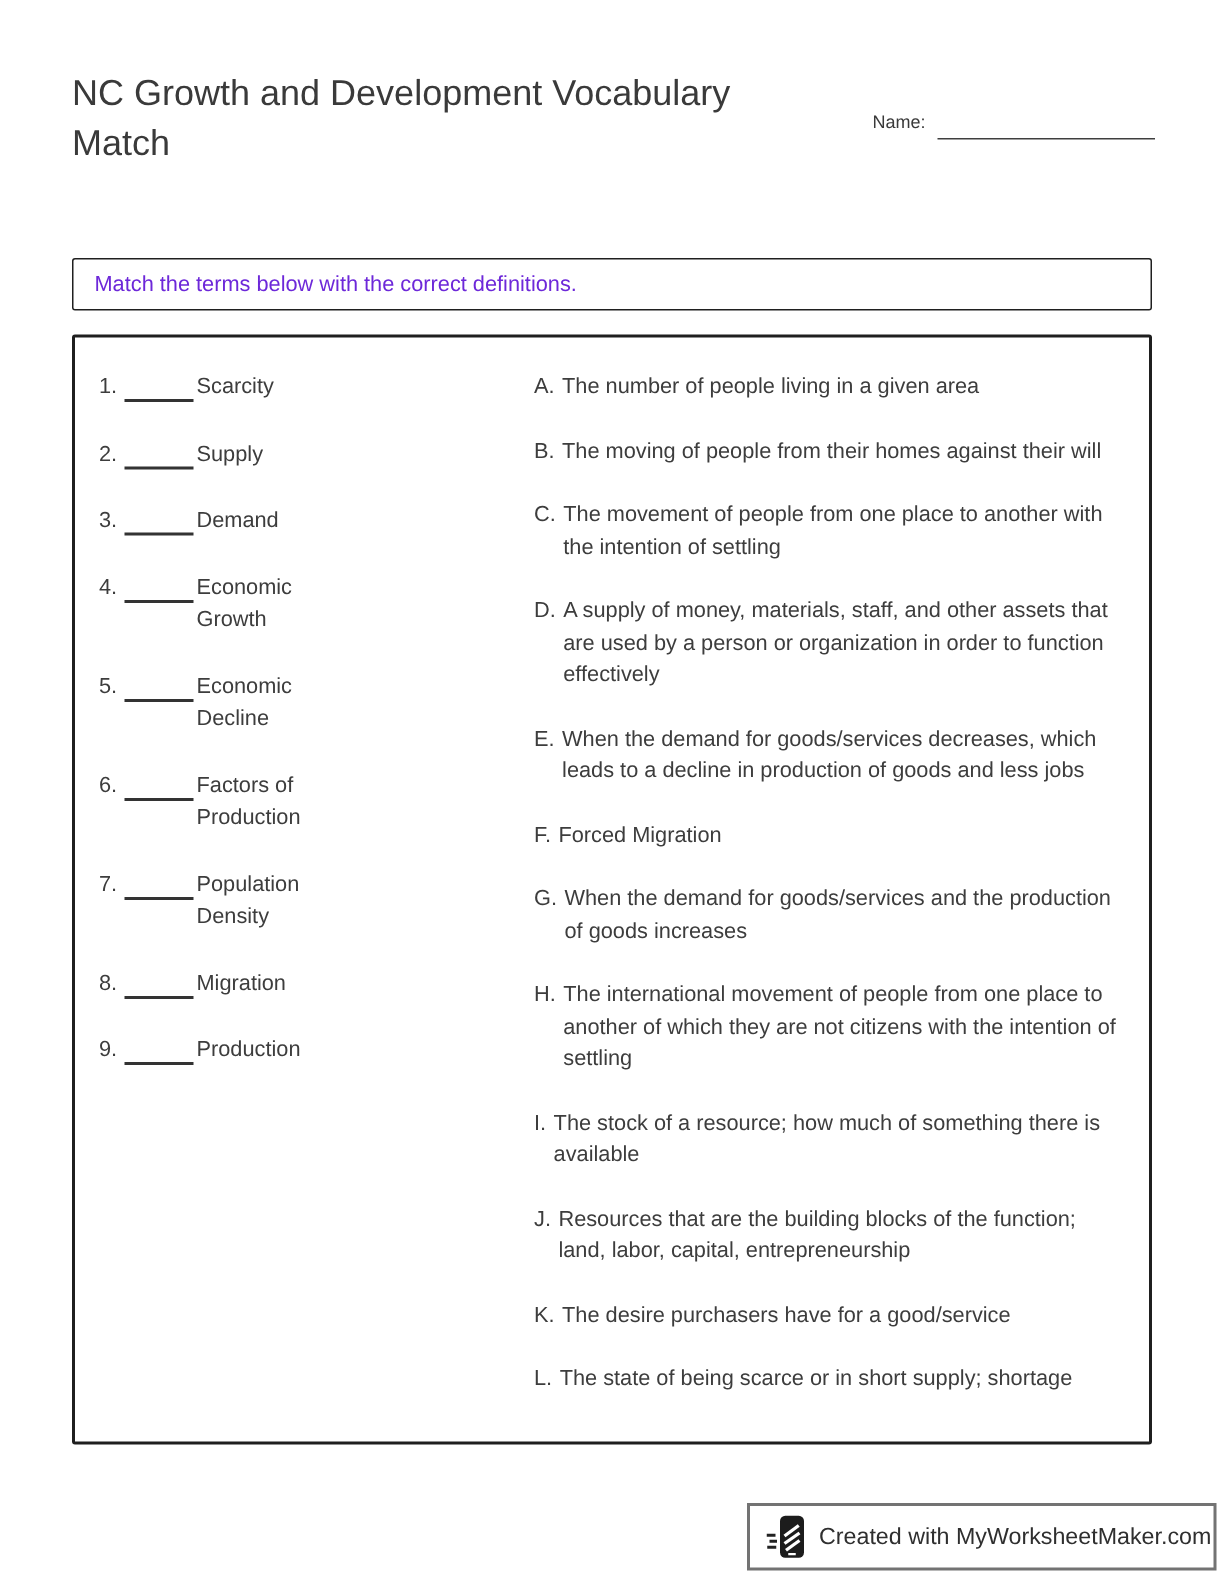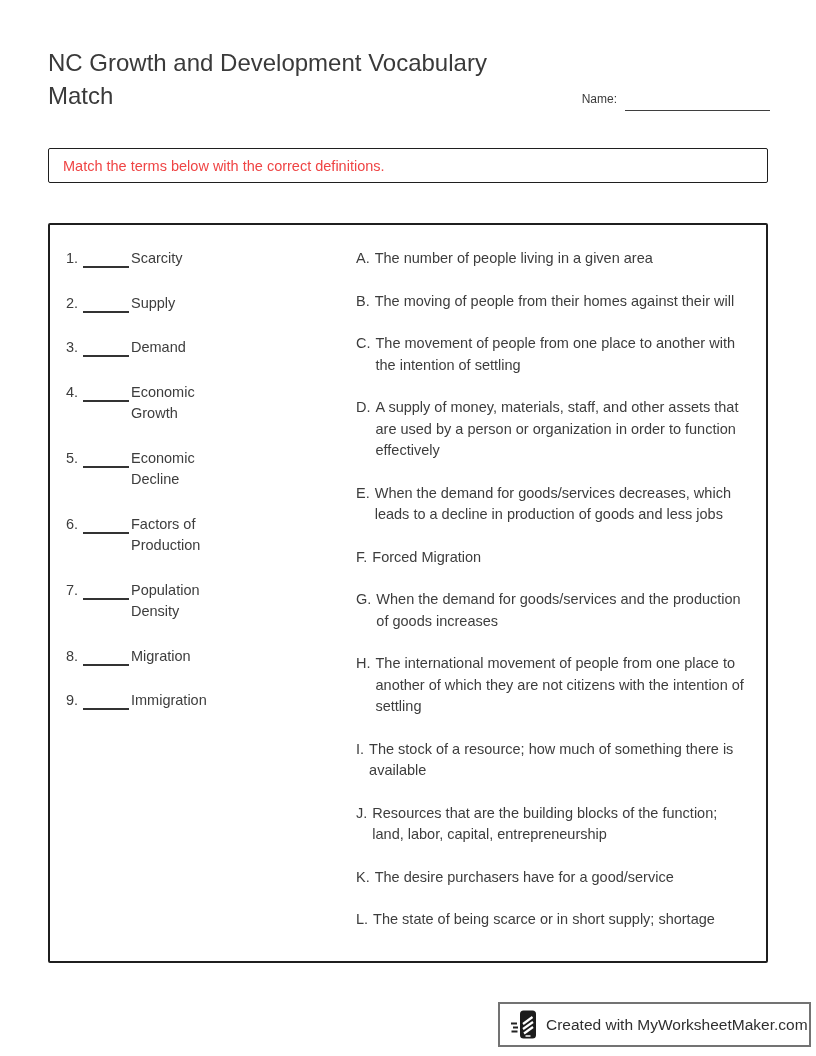--- a/index.html
+++ b/index.html
@@ -7,37 +7,37 @@
   .page {
     position:relative;
     width:816px; height:1056px;
     background:#ffffff;
     font-family:"Liberation Sans","DejaVu Sans",sans-serif;
     color:#3d3d3d;
     overflow:hidden;
   }
   .header {
     position:absolute; left:48px; top:46px; width:722px;
-    display:flex; justify-content:space-between; align-items:flex-end;
+    display:flex; justify-content:space-between; align-items:center;
   }
   .page-title {
     max-width:440px;
     font-size:24px; line-height:33px; font-weight:400; color:#3a3a3a;
   }
   .name-block { display:flex; align-items:flex-start; margin-top:3px; }
   .name-label { font-size:12px; line-height:26px; color:#3a3a3a; }
   .name-line {
     width:145px; height:25px; margin-left:8px;
     border-bottom:1.5px solid #3f3f3f;
   }
   .instructions-box {
-    position:absolute; left:48px; top:148px; width:720px; height:35px;
+    position:absolute; left:48px; top:172px; width:720px; height:35px;
     border:1.8px solid #1f1f1f; border-radius:2px;
     display:flex; align-items:center; padding:0 14px;
-    font-size:14.5px; color:#ef4444;
+    font-size:14.5px; color:#6d28d9;
   }
   .main-box {
     position:absolute; left:48px; top:223px; width:720px; height:740px;
     border:2px solid #1f1f1f; border-radius:2px;
     display:flex; padding:23px 20px 0 16px;
   }
   .terms-col { width:290px; flex:none; }
   .term-row {
     display:flex; align-items:flex-start;
     font-size:14.5px; line-height:21.5px;
@@ -121,21 +121,21 @@
         <span class="term-label">Population Density</span>
       </div>
       <div class="term-row">
         <span class="term-num">8.</span>
         <span class="term-blank"></span>
         <span class="term-label">Migration</span>
       </div>
       <div class="term-row">
         <span class="term-num">9.</span>
         <span class="term-blank"></span>
-        <span class="term-label">Immigration</span>
+        <span class="term-label">Production</span>
       </div>
     </div>
 
     <div class="defs-col">
       <div class="def-row">
         <span class="def-letter">A.</span>
         <span class="def-text">The number of people living in a given area</span>
       </div>
       <div class="def-row">
         <span class="def-letter">B.</span>

